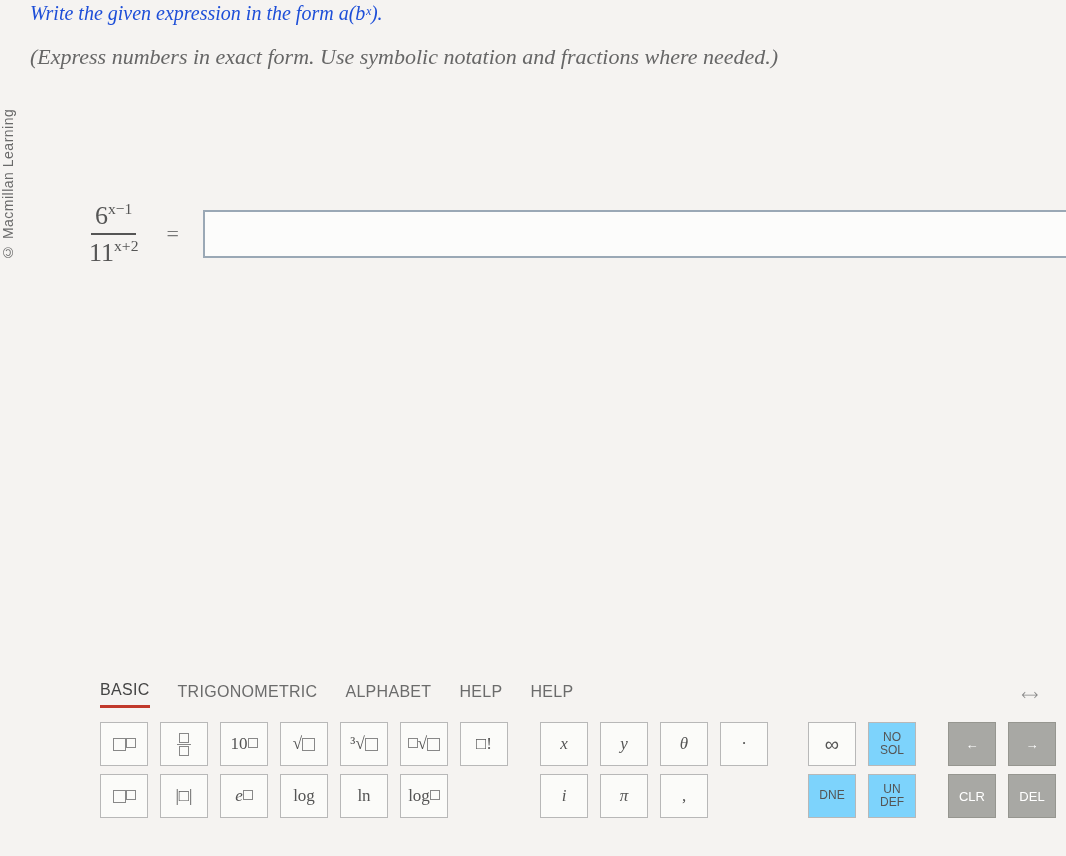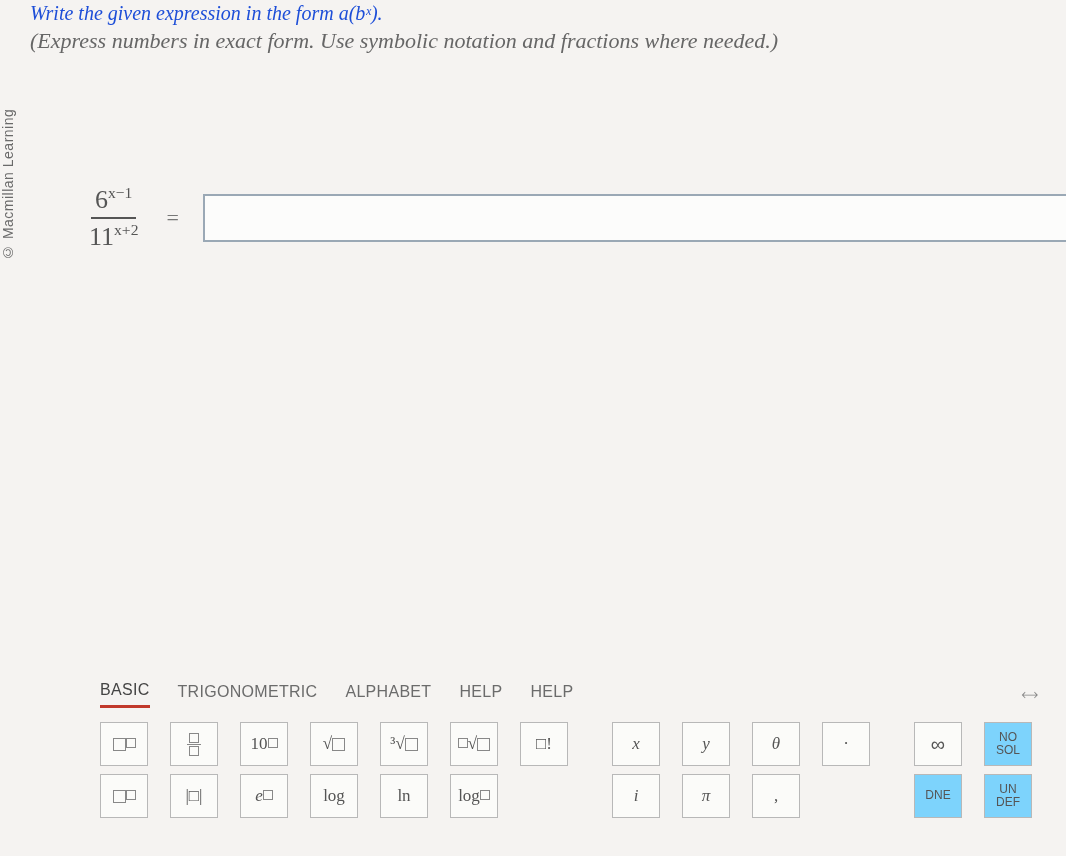--- a/index.html
+++ b/index.html
@@ -38,21 +38,21 @@
   .q-line1 {
     font-size: 20px;
     color: #1d4ed8;
     font-style: italic;
     line-height: 1.3;
   }
   .q-line2 {
     font-size: 22px;
     color: #666;
     font-style: italic;
-    margin-top: 2px;
+    margin-top: 18px;
   }
   .expr-row {
     margin-top: 130px;
     margin-left: 55px;
     display: flex;
     align-items: center;
     gap: 24px;
   }
   .fraction {
     display: inline-flex;
@@ -102,23 +102,24 @@
     margin-left: auto;
     margin-right: 20px;
     font-size: 16px;
     color: #888;
     transform: rotate(45deg);
     cursor: pointer;
   }
   .key-rows { margin-top: 14px; }
   .key-row {
     display: flex;
-    gap: 22px;
+    gap: 12px;
     margin-bottom: 8px;
     align-items: stretch;
+    justify-content: flex-end;
   }
   .key {
     min-width: 48px;
     height: 44px;
     border: 1px solid #b8b8b8;
     background: #fbfbf9;
     display: flex;
     align-items: center;
     justify-content: center;
     font-size: 17px;

